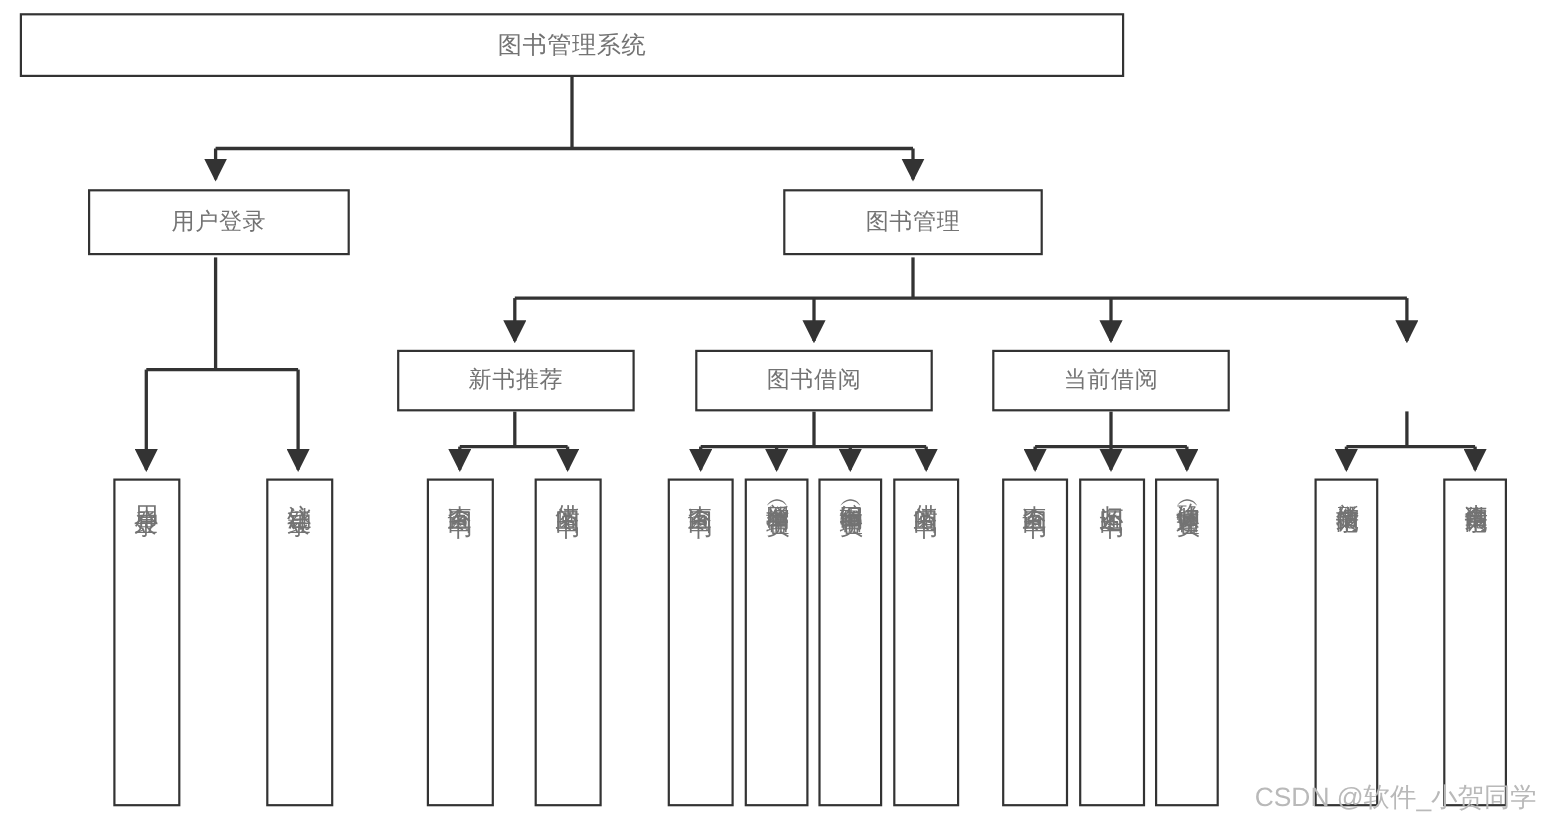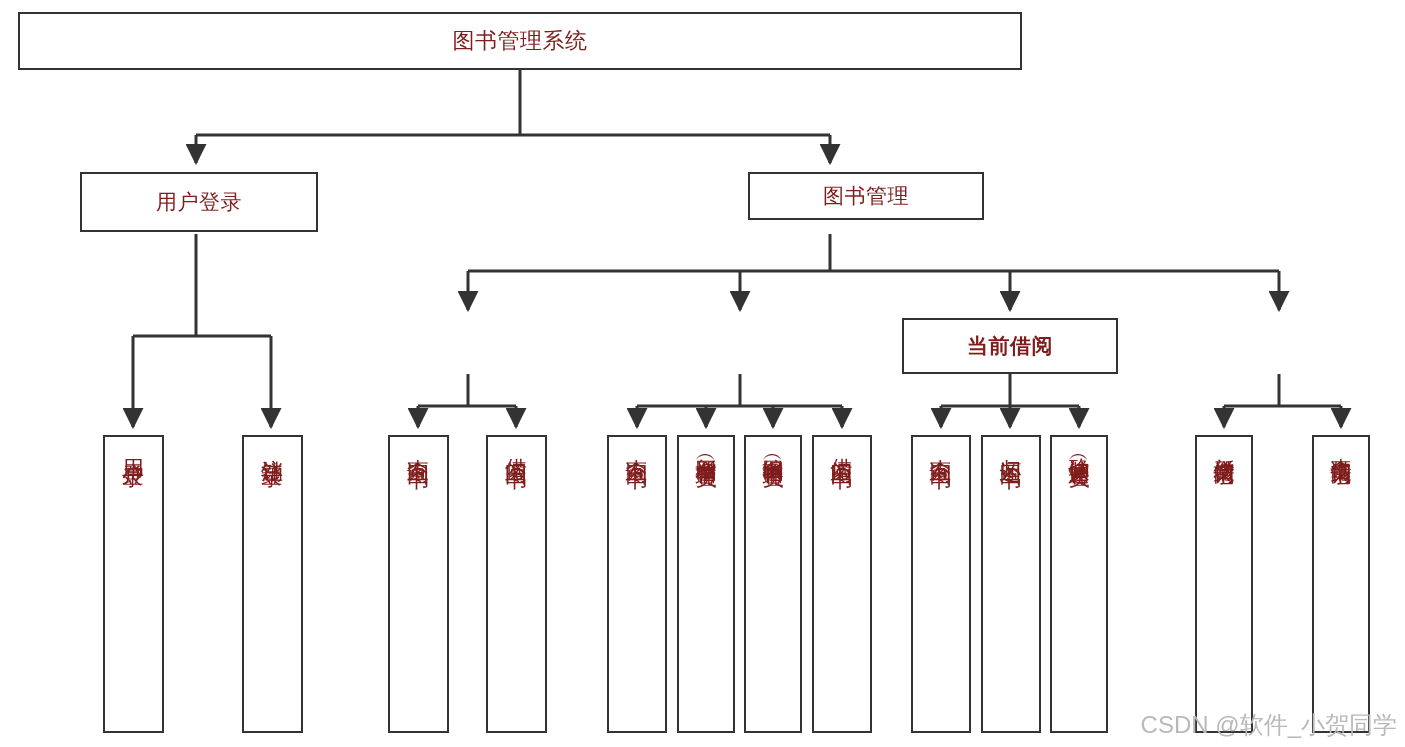--- a/index.html
+++ b/index.html
@@ -26,21 +26,21 @@
     height: 747px;
   }
   .node {
     position: absolute;
     box-sizing: border-box;
     background: #ffffff;
     border: 2px solid #333333;
     display: flex;
     align-items: center;
     justify-content: center;
-    color: #7f1d1d;
+    color: #737373;
   }
   .node-label {
     display: block;
     text-align: center;
     line-height: 1.18;
     letter-spacing: 0.5px;
     white-space: nowrap;
   }
   
   .node.horiz .node-label {
@@ -133,27 +133,33 @@
   </svg>
 
   <div class="node horiz root" style="left:18px; top:12px; width:1004px; height:58px;">
     <span class="node-label">图书管理系统</span>
   </div>
 
   <div class="node horiz" style="left:80px; top:172px; width:238px; height:60px;">
     <span class="node-label">用户登录</span>
   </div>
 
-  <div class="node horiz" style="left:712px; top:172px; width:236px; height:48px;margin-left:36px;">
+  <div class="node horiz" style="left:712px; top:172px; width:236px; height:60px;">
     <span class="node-label">图书管理</span>
   </div>
 
-
-
-  <div class="node horiz" style="left:902px; top:318px; width:216px; height:56px;font-weight:bold;">
+  <div class="node horiz" style="left:361px; top:318px; width:216px; height:56px;">
+    <span class="node-label">新书推荐</span>
+  </div>
+
+  <div class="node horiz" style="left:632px; top:318px; width:216px; height:56px;">
+    <span class="node-label">图书借阅</span>
+  </div>
+
+  <div class="node horiz" style="left:902px; top:318px; width:216px; height:56px;">
     <span class="node-label">当前借阅</span>
   </div>
 
 
   <div class="node vert" style="left:103px; top:435px; width:61px; height:298px;">
     <span class="node-label">用户登录</span>
   </div>
 
   <div class="node vert" style="left:242px; top:435px; width:61px; height:298px;">
     <span class="node-label">注销登录</span>

